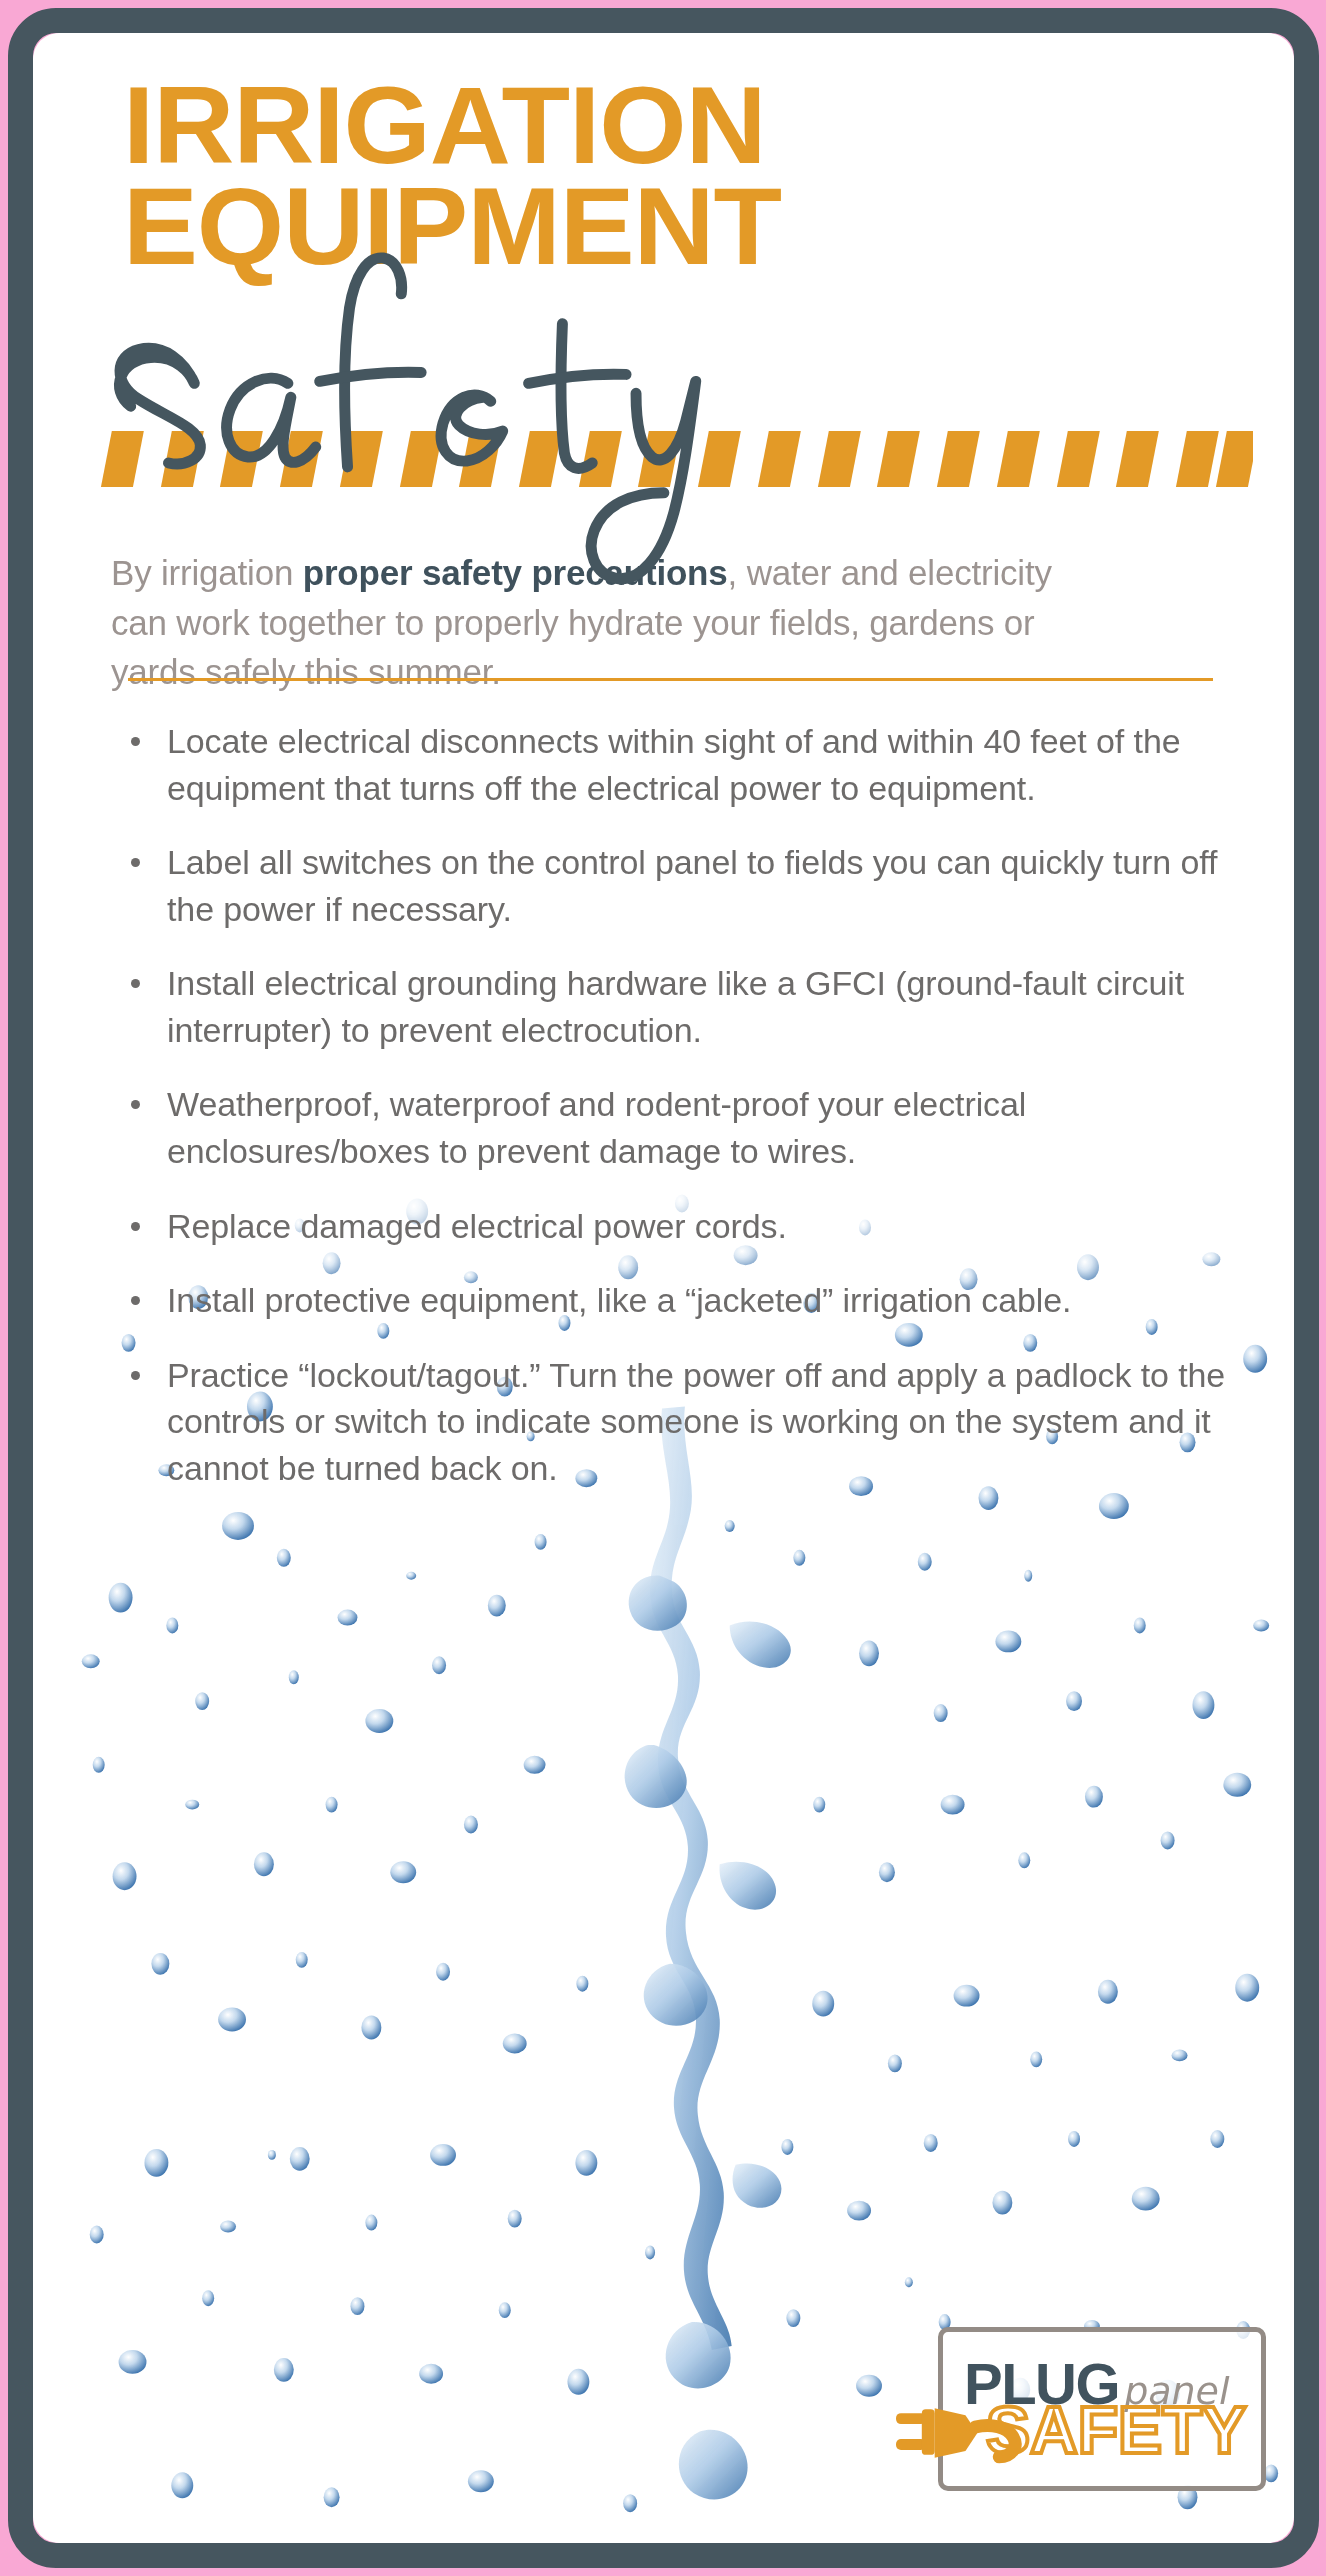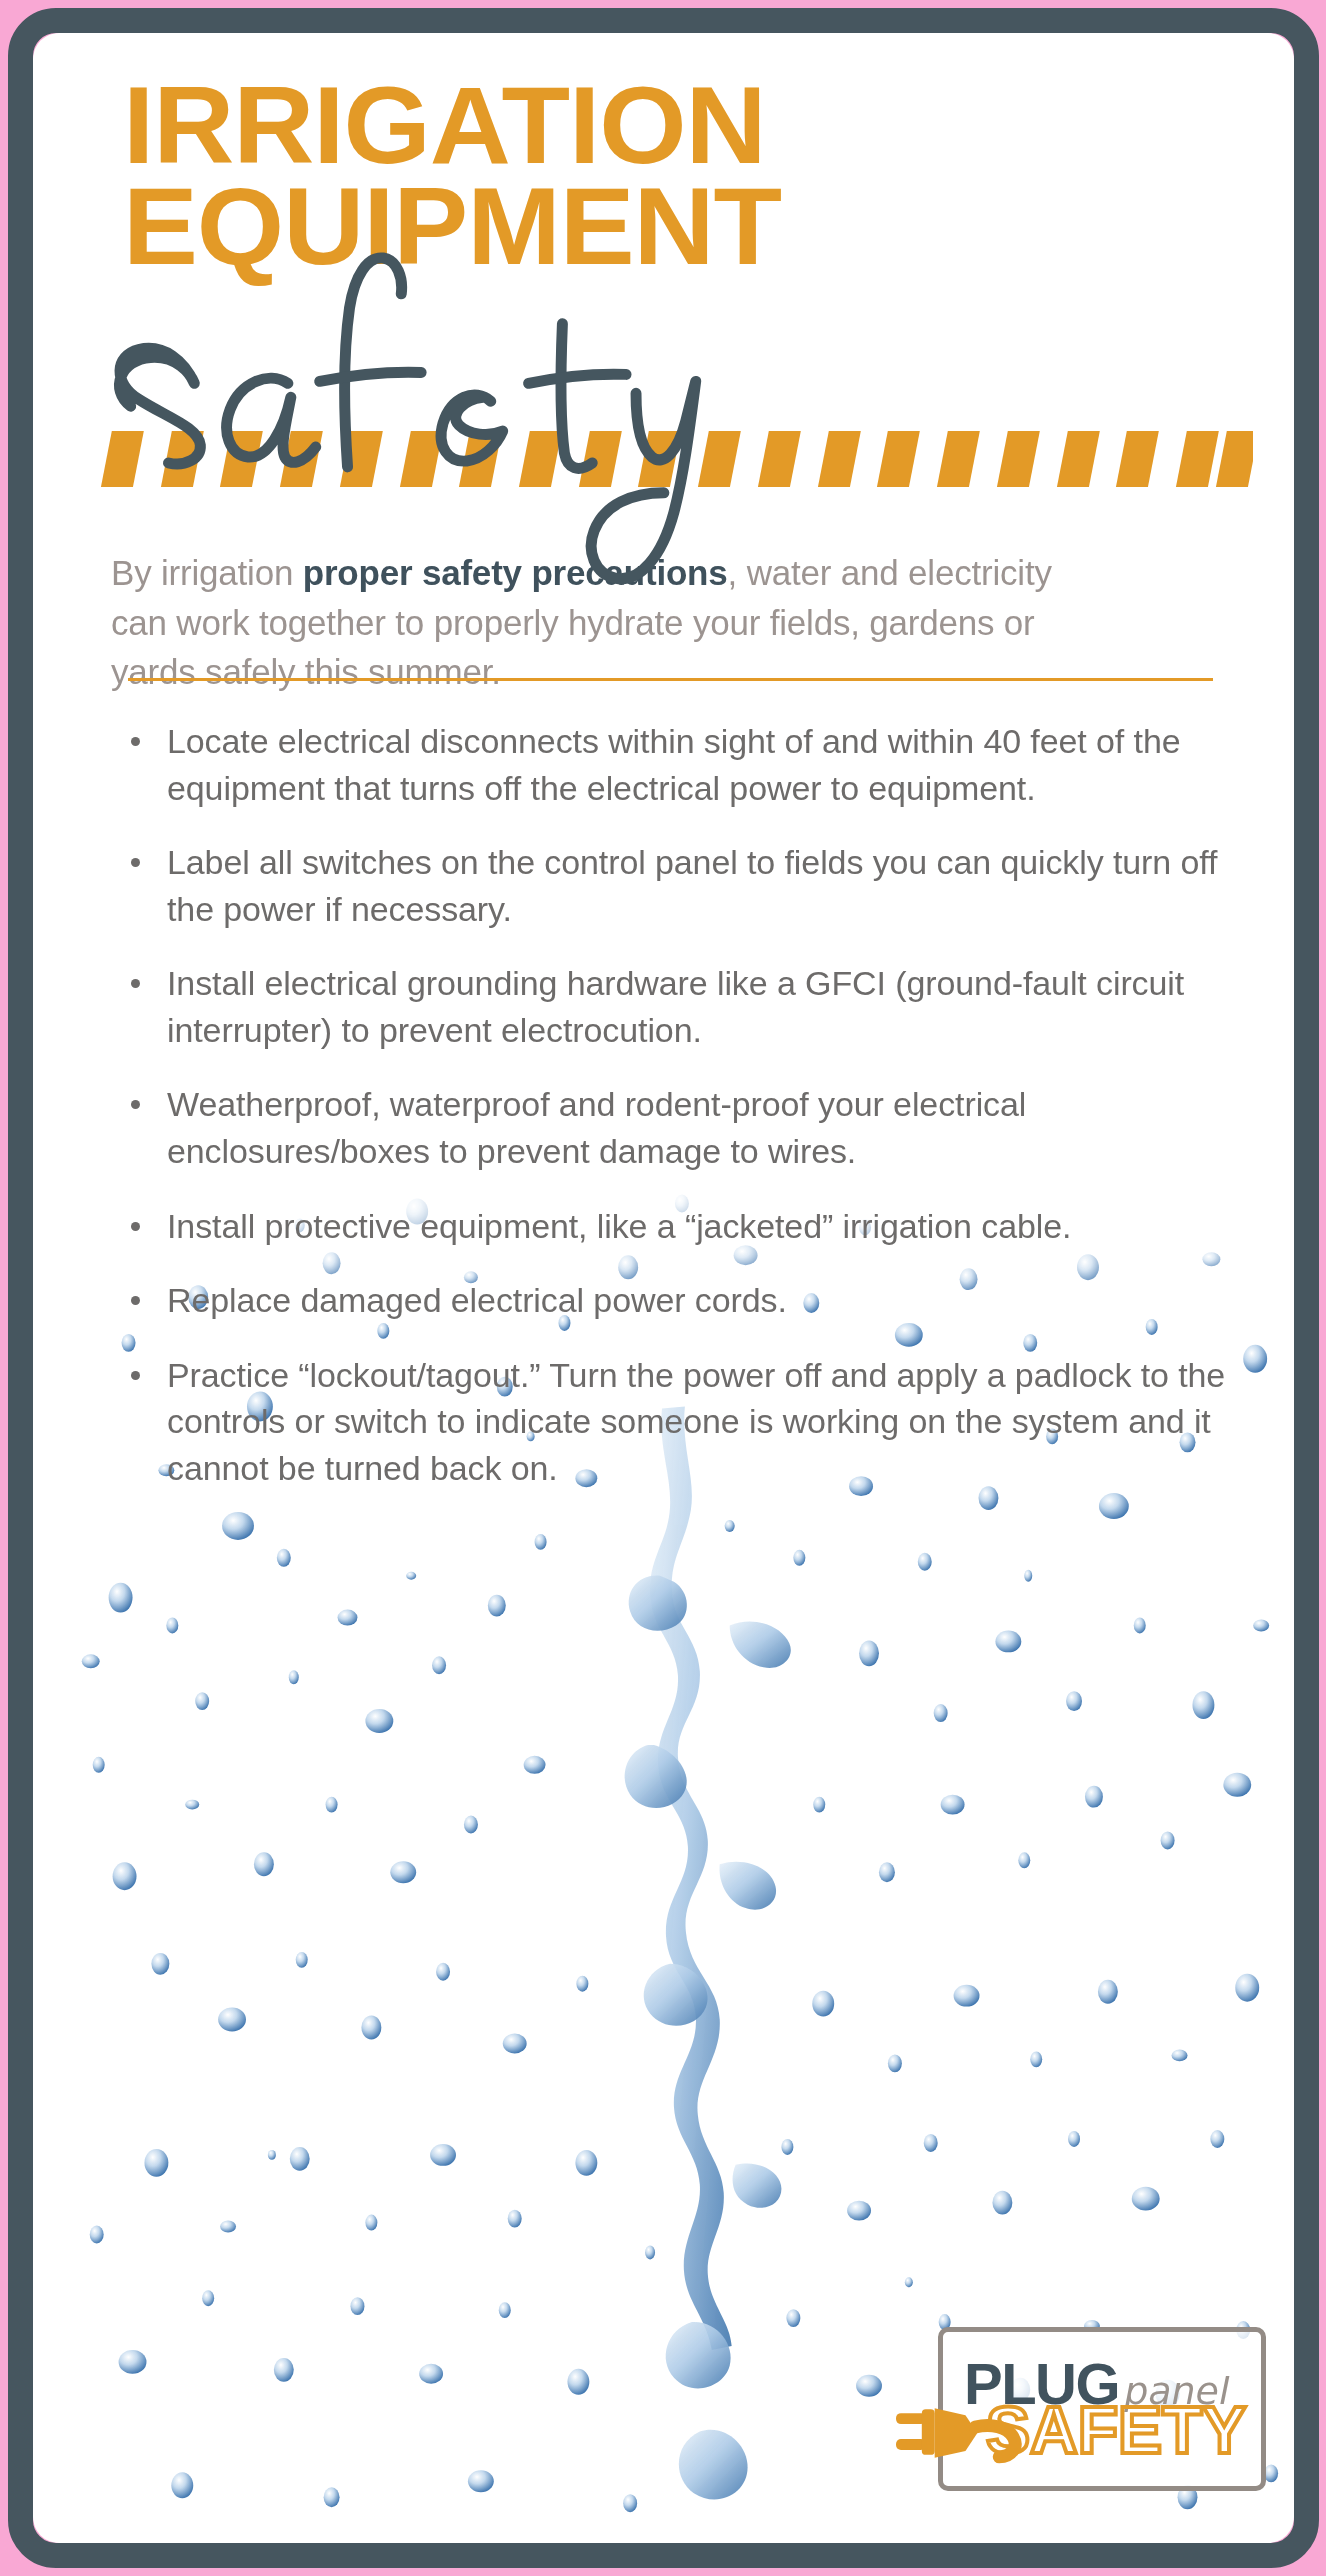--- a/index.html
+++ b/index.html
@@ -302,22 +302,22 @@
 
     <p class="intro"><span>By irrigation </span><b>proper safety precautions</b><span>, water and electricity can work together to properly hydrate your fields, gardens or yards safely this summer.</span></p>
 
     <div class="rule"></div>
 
     <ul class="tips">
       <li class="tip"><span class="dot"></span><span>Locate electrical disconnects within sight of and within 40 feet of the equipment that turns off the electrical power to equipment.</span></li>
       <li class="tip"><span class="dot"></span><span>Label all switches on the control panel to fields you can quickly turn off the power if necessary.</span></li>
       <li class="tip"><span class="dot"></span><span>Install electrical grounding hardware like a GFCI (ground-fault circuit interrupter) to prevent electrocution.</span></li>
       <li class="tip"><span class="dot"></span><span>Weatherproof, waterproof and rodent-proof your electrical enclosures/boxes to prevent damage to wires.</span></li>
+      <li class="tip"><span class="dot"></span><span>Replace damaged electrical power cords.</span></li>
       <li class="tip"><span class="dot"></span><span>Install protective equipment, like a “jacketed” irrigation cable.</span></li>
-      <li class="tip"><span class="dot"></span><span>Replace damaged electrical power cords.</span></li>
       <li class="tip"><span class="dot"></span><span>Practice “lockout/tagout.” Turn the power off and apply a padlock to the controls or switch to indicate someone is working on the system and it cannot be turned back on.</span></li>
     </ul>
 
     <div class="water">
       <svg viewBox="0 0 1267 1442" xmlns="http://www.w3.org/2000/svg" preserveAspectRatio="none">
         <defs>
           <radialGradient id="dg" cx="35%" cy="30%" r="75%">
             <stop offset="0%" stop-color="#ffffff" stop-opacity="0.96"></stop>
             <stop offset="42%" stop-color="#bfd6ec" stop-opacity="0.92"></stop>
             <stop offset="100%" stop-color="#2f6aa8" stop-opacity="0.95"></stop>

